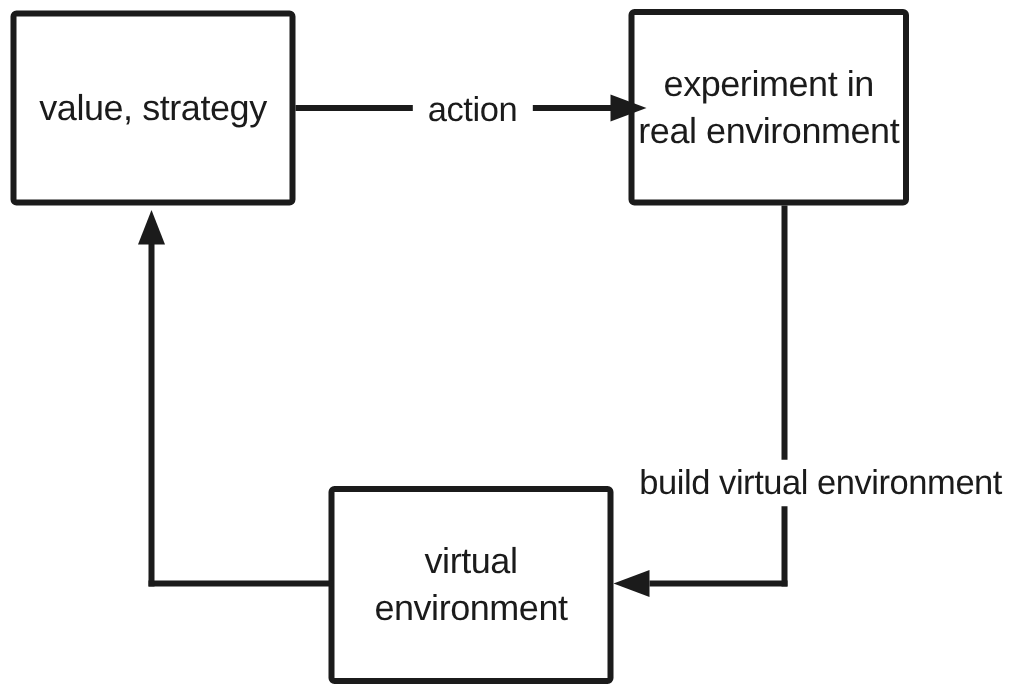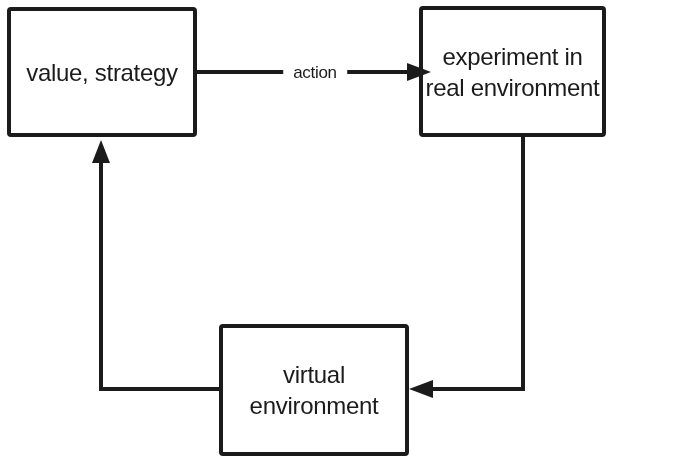--- a/index.html
+++ b/index.html
@@ -47,21 +47,21 @@
     border-right: 24px solid #1b1b1b;
   }
   .arrow.up {
     border-left: 9px solid transparent;
     border-right: 9px solid transparent;
     border-bottom: 23px solid #1b1b1b;
   }
   .edge-label {
     position: absolute;
     background: #ffffff;
-    font-size: 17px;
+    font-size: 23px;
     letter-spacing: -0.3px;
     padding: 2px 10px;
     white-space: nowrap;
   }
 </style>
 </head>
 <body>
 
 <div class="canvas">
 
@@ -73,18 +73,19 @@
   <div class="node" style="left:219px; top:324px; width:190px; height:132px;">virtual
 environment</div>
 
   <div class="line" style="left:197px; top:70px; width:211px; height:4px;"></div>
   <div class="arrow right" style="left:407px; top:63px;"></div>
   <div class="edge-label" style="left:315px; top:73px; transform:translate(-50%,-50%);">action</div>
 
   <div class="line" style="left:521px; top:137px; width:4px; height:254px;"></div>
   <div class="line" style="left:433px; top:387px; width:92px; height:4px;"></div>
   <div class="arrow left" style="left:409px; top:380px;"></div>
+  <div class="edge-label" style="right:7px; top:322px; transform:translateY(-50%);">build virtual environment</div>
 
   <div class="line" style="left:99px; top:387px; width:123px; height:4px;"></div>
   <div class="line" style="left:99px; top:161px; width:4px; height:230px;"></div>
   <div class="arrow up" style="left:92px; top:140px;"></div>
 
 </div>
 
 </body></html>

